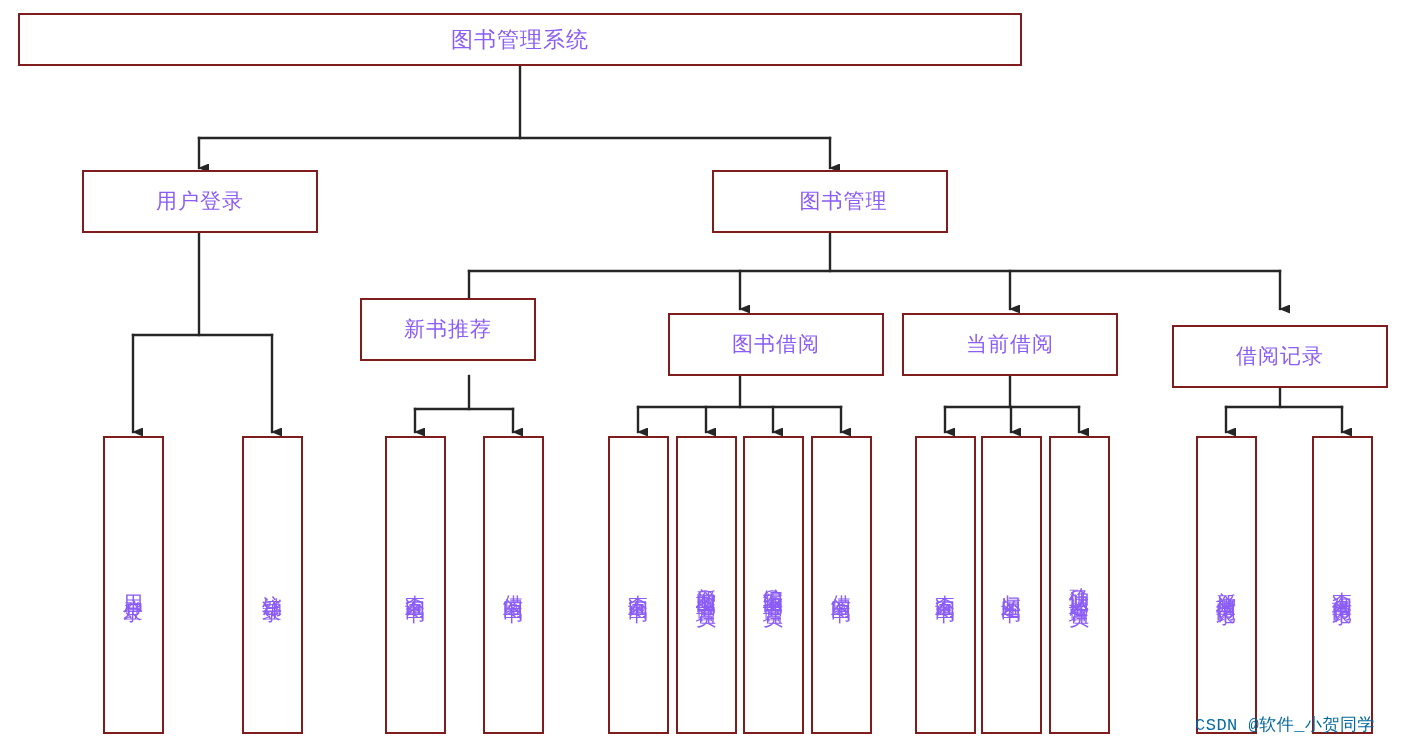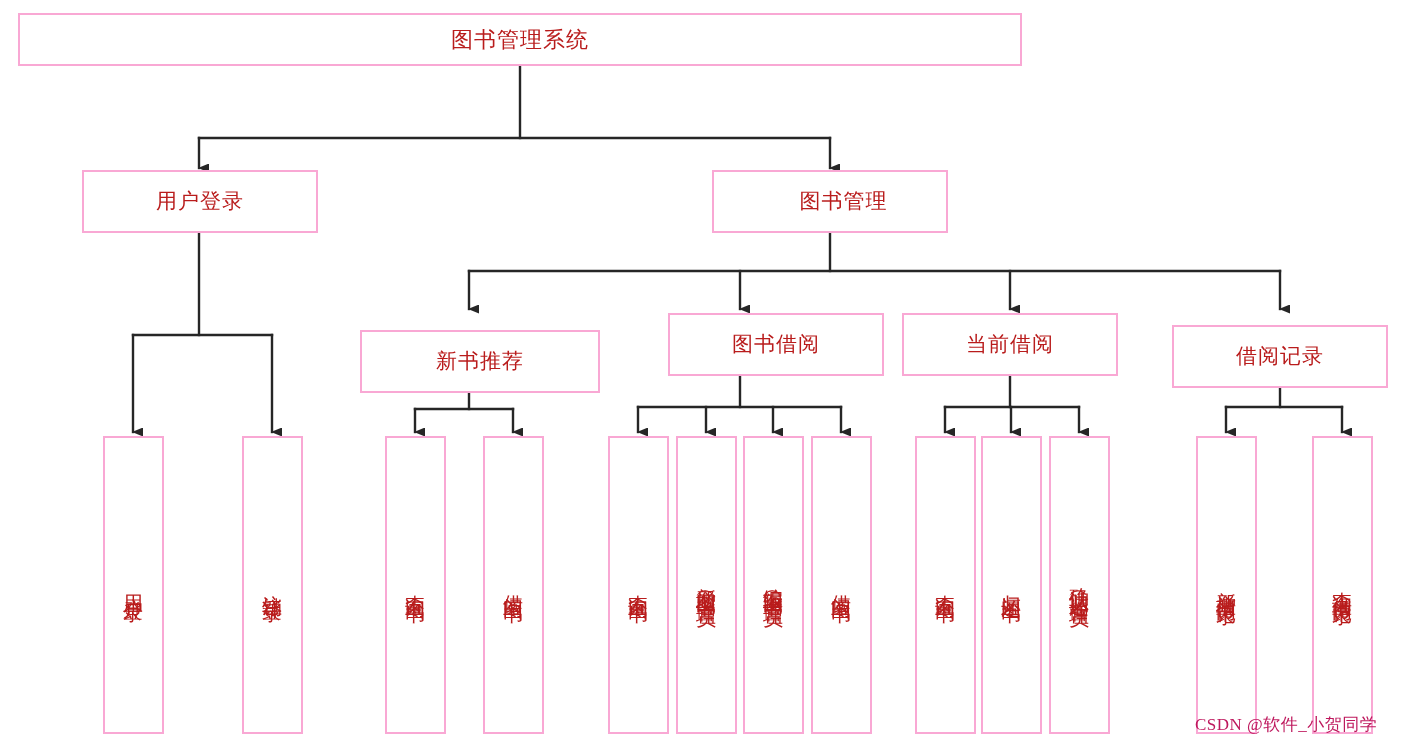--- a/index.html
+++ b/index.html
@@ -22,27 +22,27 @@
     position: absolute;
     left: 0;
     top: 0;
     width: 1405px;
     height: 747px;
     pointer-events: none;
   }
   .node {
     position: absolute;
     box-sizing: border-box;
-    border: 2px solid #f9a8d4;
+    border: 2px solid #7f1d1d;
     background: #ffffff;
     display: flex;
     align-items: center;
     justify-content: center;
     text-align: center;
-    color: #b91c1c;
+    color: #8b5cf6;
   }
   .node-label {
     display: block;
     line-height: 1.25;
     white-space: nowrap;
   }
   
   .node.horiz .node-label {
     font-size: 21px;
     letter-spacing: 1px;
@@ -62,24 +62,24 @@
     text-orientation: upright;
     font-size: 20px;
     letter-spacing: 3px;
     line-height: 1.1;
     white-space: normal;
     max-height: 100%;
   }
   .watermark {
     position: absolute;
     font-size: 17px;
-    color: #be185d;
+    color: #0369a1;
     white-space: nowrap;
     letter-spacing: 0.5px;
-    font-family: Liberation Serif, serif;
+    font-family: Liberation Mono, monospace;
   }
 </style>
 </head>
 <body>
 
 <div id="diagram-root">
 
   <svg id="edges-layer" viewBox="0 0 1405 747" width="1405" height="747" xmlns="http://www.w3.org/2000/svg">
     <defs>
       <marker id="arrowhead" markerWidth="9" markerHeight="11" refX="4.5" refY="10" orient="auto" markerUnits="userSpaceOnUse">
@@ -135,21 +135,21 @@
     <span class="node-label">图书管理系统</span>
   </div>
 
   <div class="node horiz" style="left:82px; top:170px; width:236px; height:63px;">
     <span class="node-label">用户登录</span>
   </div>
   <div class="node horiz" style="left:712px; top:170px; width:236px; height:63px;padding-left:27px;">
     <span class="node-label">图书管理</span>
   </div>
 
-  <div class="node horiz" style="left:360px; top:330px; width:240px; height:63px;">
+  <div class="node horiz" style="left:360px; top:298px; width:176px; height:63px;">
     <span class="node-label">新书推荐</span>
   </div>
   <div class="node horiz" style="left:668px; top:313px; width:216px; height:63px;">
     <span class="node-label">图书借阅</span>
   </div>
   <div class="node horiz" style="left:902px; top:313px; width:216px; height:63px;">
     <span class="node-label">当前借阅</span>
   </div>
   <div class="node horiz" style="left:1172px; top:325px; width:216px; height:63px;">
     <span class="node-label">借阅记录</span>

